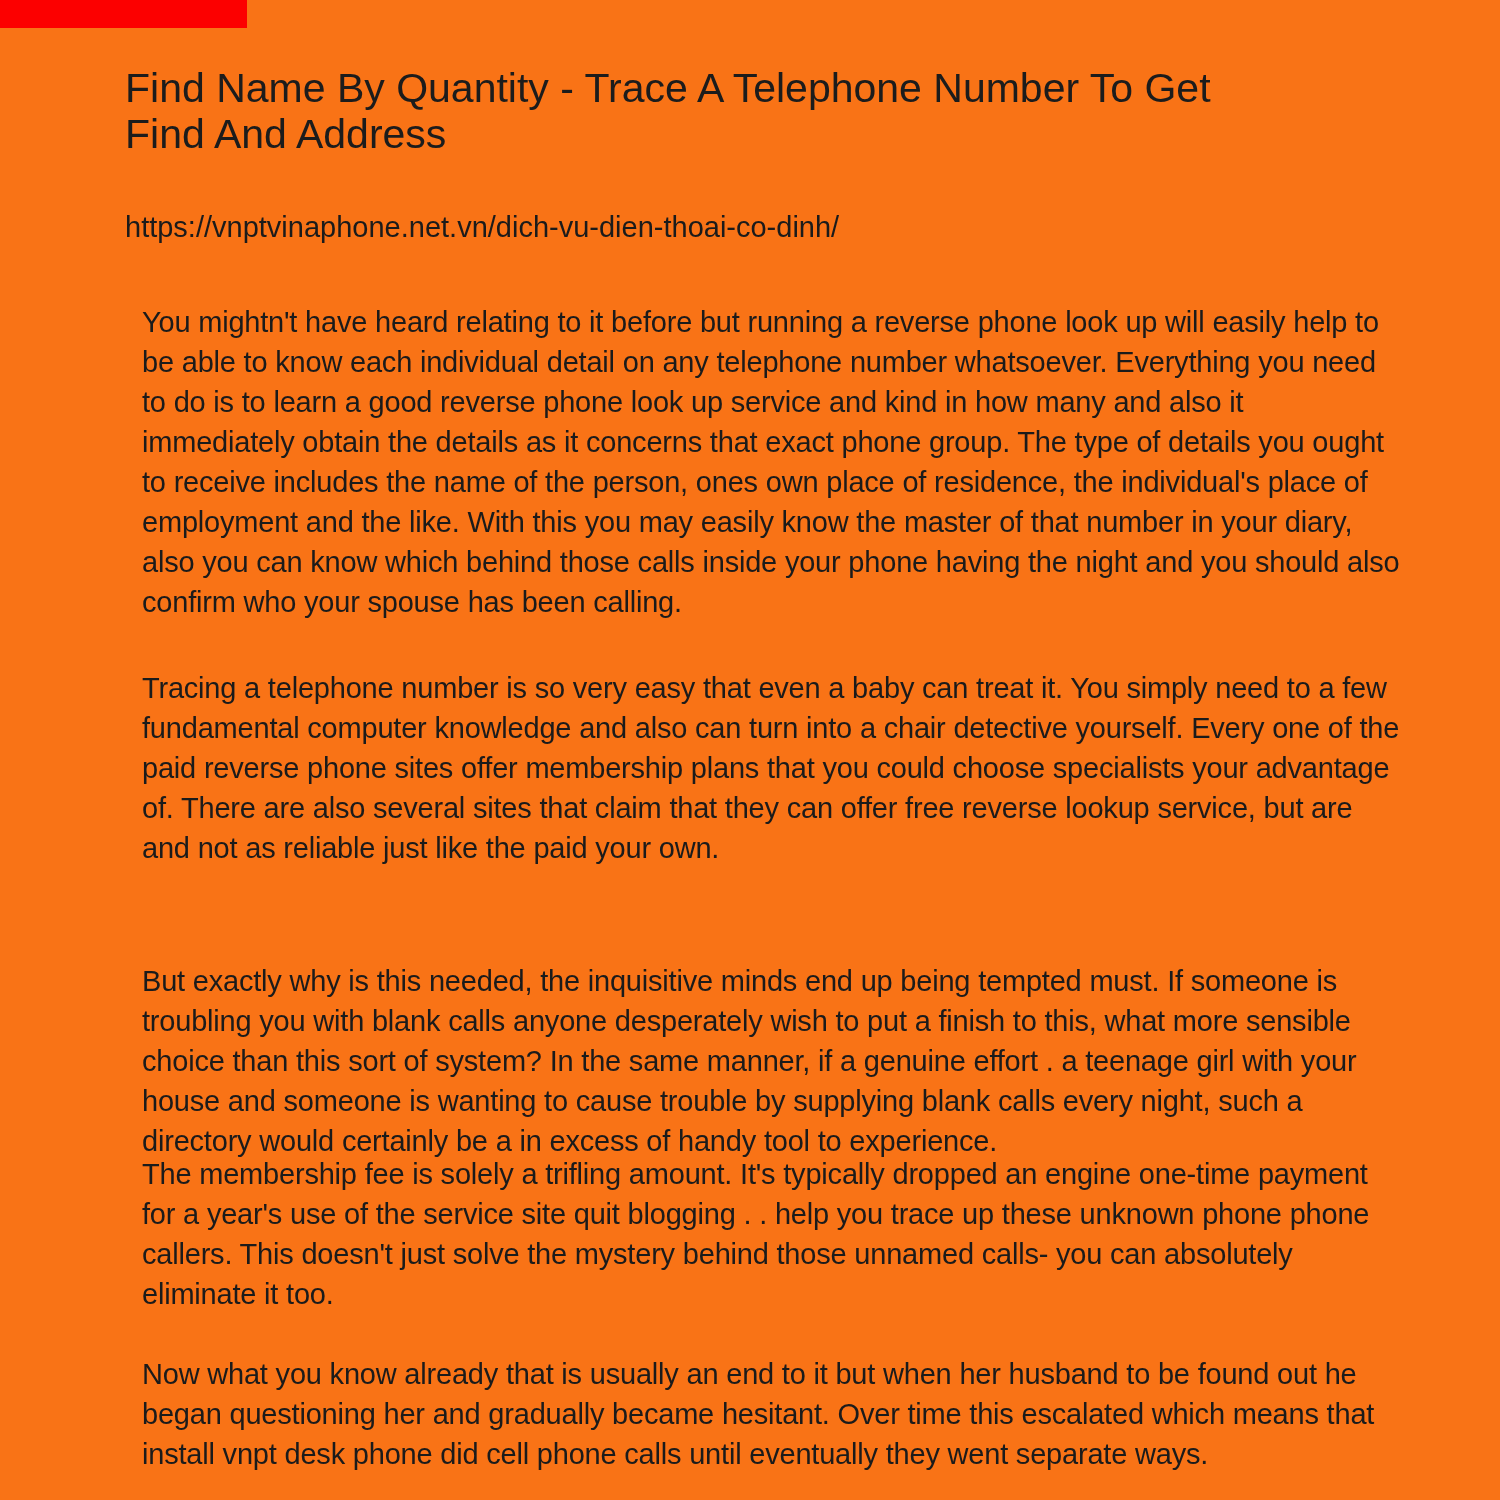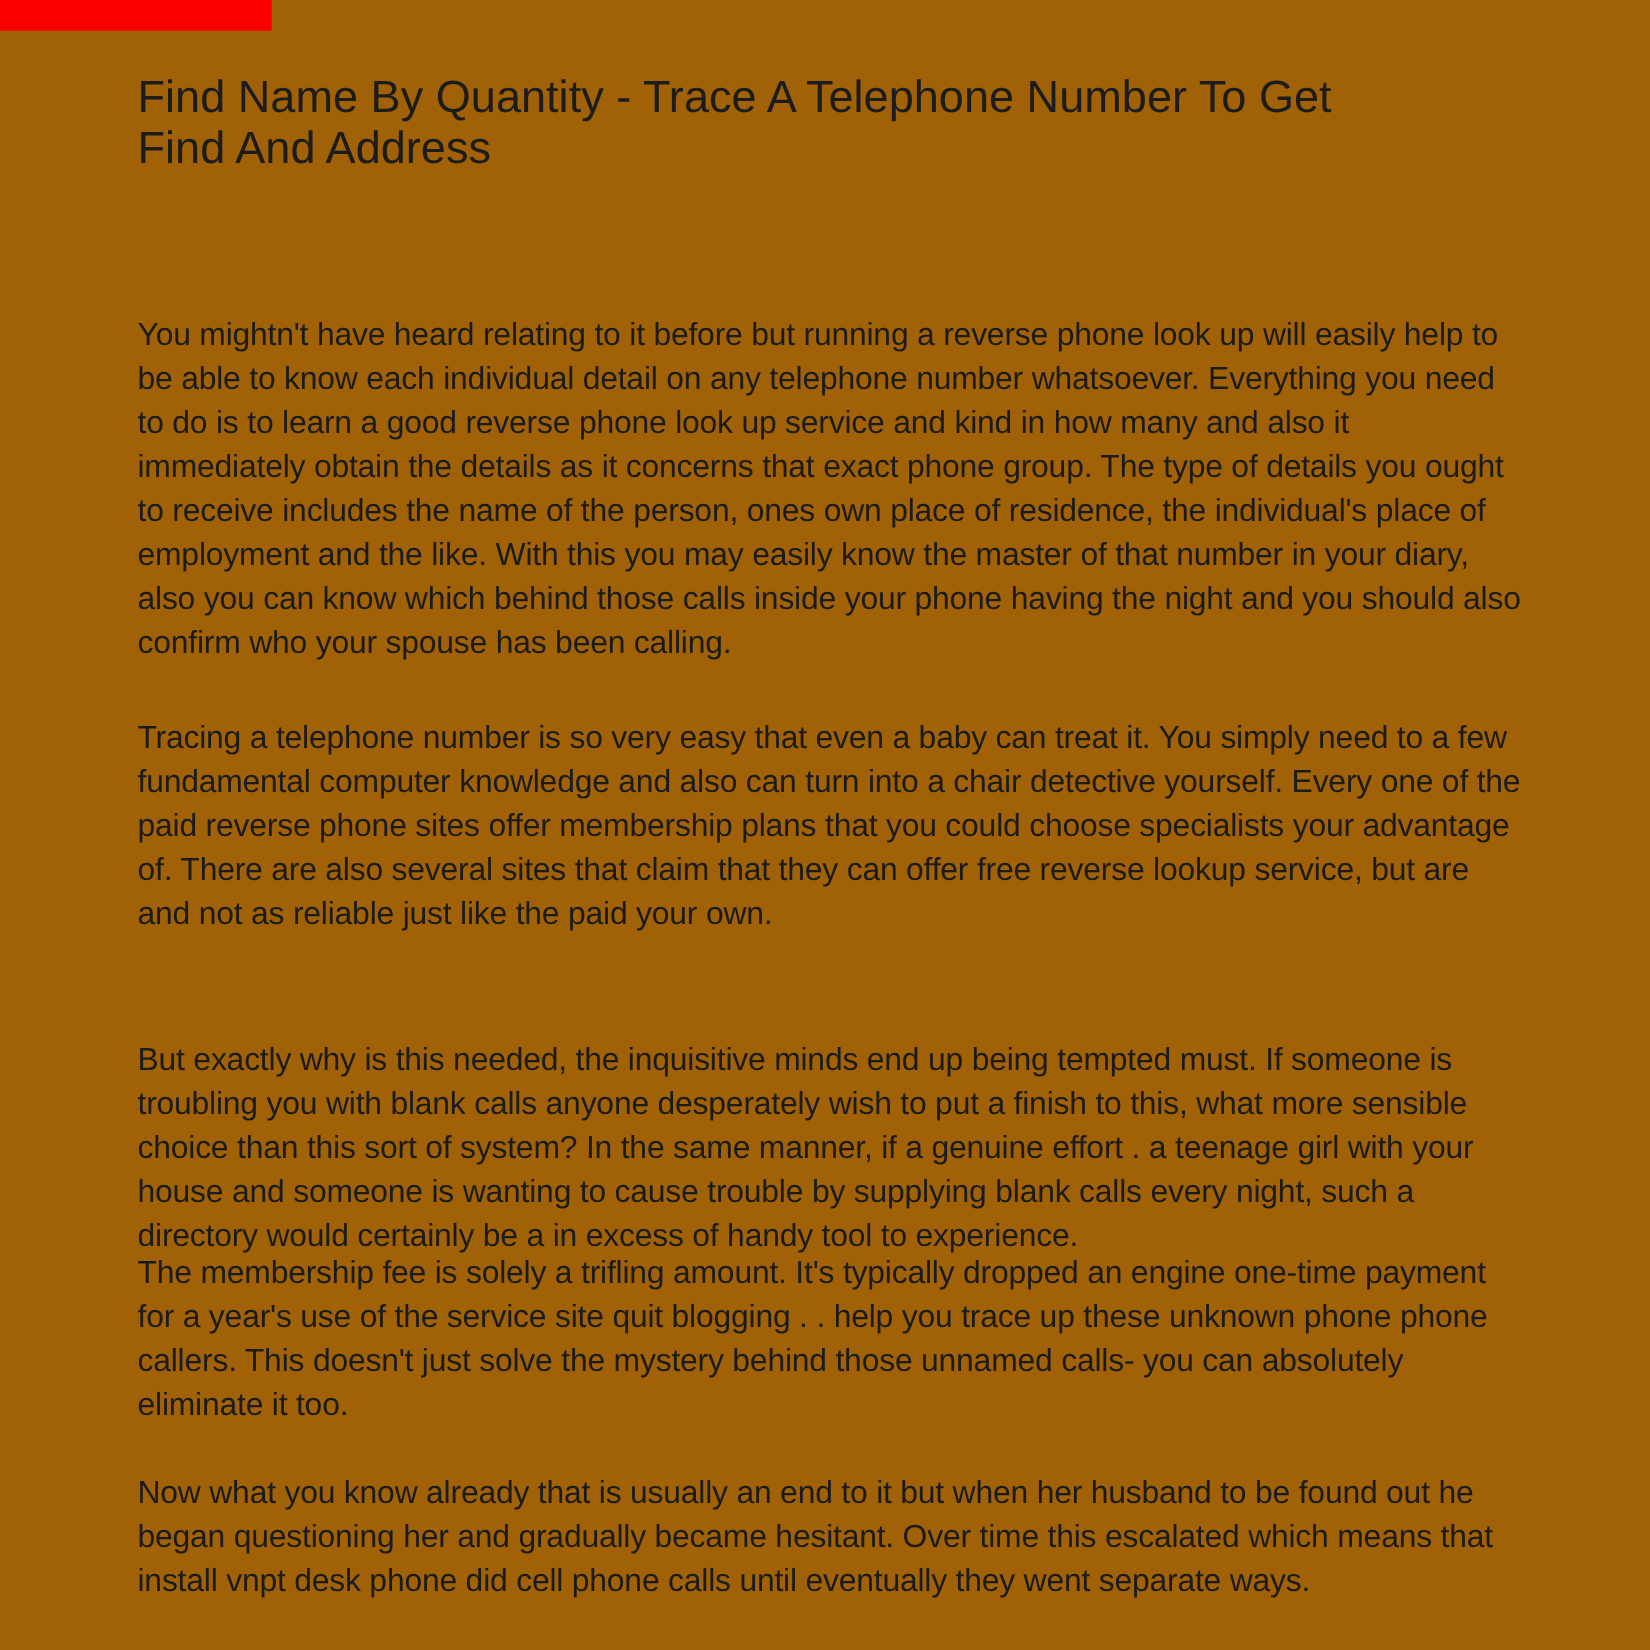--- a/index.html
+++ b/index.html
@@ -10,21 +10,21 @@
     height: 1500px;
     background: #ffffff;
     overflow: hidden;
     font-family: "Liberation Sans", sans-serif;
     color: #1b1b1b;
   }
   .page {
     position: relative;
     width: 1500px;
     height: 1500px;
-    background: #a16207;
+    background: #f97316;
   }
   .red-bar {
     position: absolute;
     left: 0;
     top: 0;
     width: 247px;
     height: 28px;
     background: #fc0000;
   }
   h1.title {
@@ -45,21 +45,21 @@
     top: 207px;
     font-size: 29px;
     line-height: 40px;
     color: #1b1b1b;
     text-decoration: none;
   }
   .para {
     position: absolute;
     left: 125px;
     width: 1258px;
-    margin: 0;
+    margin: 17px;
     font-size: 29px;
     line-height: 40px;
     letter-spacing: -0.2px;
     color: #1b1b1b;
   }
   .p1 { top: 285px; }
   .p2 { top: 651px; }
   .p3 { top: 944px; }
   .p4 { top: 1137px; }
   .p5 { top: 1337px; }
@@ -69,20 +69,21 @@
 
 <div class="page">
 
   <div class="red-bar"></div>
 
   <h1 class="title">
     <span class="h-line">Find Name By Quantity - Trace A Telephone Number To Get</span>
     <span class="h-line">Find And Address</span>
   </h1>
 
+  <div class="url-line">https://vnptvinaphone.net.vn/dich-vu-dien-thoai-co-dinh/</div>
 
   <p class="para p1">You mightn't have heard relating to it before but running a reverse phone look up will easily help to be able to know each individual detail on any telephone number whatsoever. Everything you need to do is to learn a good reverse phone look up service and kind in how many and also it immediately obtain the details as it concerns that exact phone group. The type of details you ought to receive includes the name of the person, ones own place of residence, the individual's place of employment and the like. With this you may easily know the master of that number in your diary, also you can know which behind those calls inside your phone having the night and you should also confirm who your spouse has been calling.</p>
 
   <p class="para p2">Tracing a telephone number is so very easy that even a baby can treat it. You simply need to a few fundamental computer knowledge and also can turn into a chair detective yourself. Every one of the paid reverse phone sites offer membership plans that you could choose specialists your advantage of. There are also several sites that claim that they can offer free reverse lookup service, but are and not as reliable just like the paid your own.</p>
 
   <p class="para p3">But exactly why is this needed, the inquisitive minds end up being tempted must. If someone is troubling you with blank calls anyone desperately wish to put a finish to this, what more sensible choice than this sort of system? In the same manner, if a genuine effort . a teenage girl with your house and someone is wanting to cause trouble by supplying blank calls every night, such a directory would certainly be a in excess of handy tool to experience.</p>
 
   <p class="para p5">Now what you know already that is usually an end to it but when her husband to be found out he began questioning her and gradually became hesitant. Over time this escalated which means that install vnpt desk phone did cell phone calls until eventually they went separate ways.</p>
 
   <p class="para p4">The membership fee is solely a trifling amount. It's typically dropped an engine one-time payment for a year's use of the service site quit blogging . . help you trace up these unknown phone phone callers. This doesn't just solve the mystery behind those unnamed calls- you can absolutely eliminate it too.</p>

